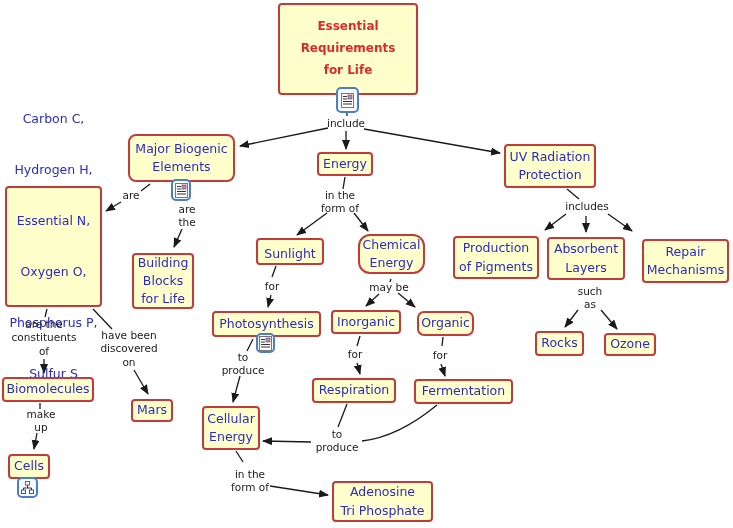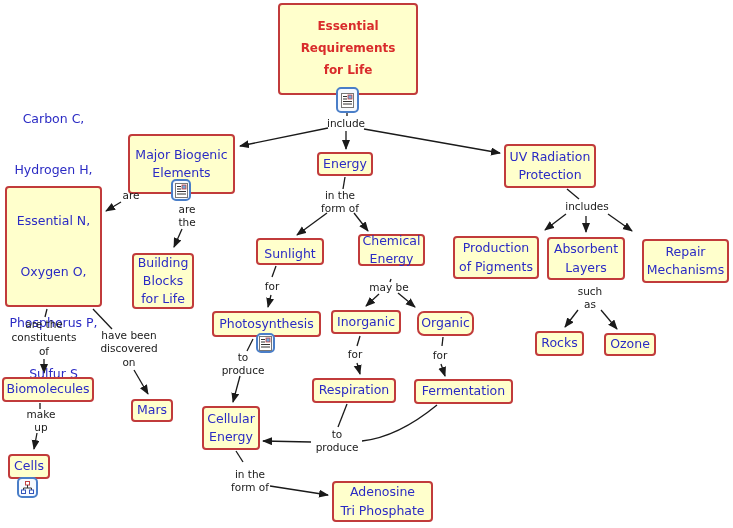--- a/index.html
+++ b/index.html
@@ -70,21 +70,21 @@
       <polyline points="311,442 263,441" fill="none" stroke="#1A1A1A" stroke-width="1.3" marker-end="url(#arrowhead)"></polyline>
       <path d="M 437,405 Q 398,437 362,441" fill="none" stroke="#1A1A1A" stroke-width="1.3"></path>
       <polyline points="236,451 243,462" fill="none" stroke="#1A1A1A" stroke-width="1.3"></polyline>
       <polyline points="270,486 328,495" fill="none" stroke="#1A1A1A" stroke-width="1.3" marker-end="url(#arrowhead)"></polyline>
     </svg>
 <div class="node title" style="left: 278px; top: 3px; width: 140px; height: 92px;">
       <div>Essential</div>
       <div>Requirements</div>
       <div>for Life</div>
     </div>
-    <div class="node" style="left: 128px; top: 134px; width: 107px; height: 60px;">
+    <div class="node" style="left: 128px; top: 134px; width: 107px; height: 48px; border-radius: 8px;">
       <div>Major Biogenic</div>
       <div>Elements</div>
     </div>
     <div class="node" style="left: 317px; top: 152px; width: 56px; height: 24px;">
       <div>Energy</div>
     </div>
     <div class="node" style="left: 504px; top: 144px; width: 92px; height: 44px;">
       <div>UV Radiation</div>
       <div>Protection</div>
     </div>
@@ -97,21 +97,21 @@
       <div>Sulfur S</div>
     </div>
     <div class="node" style="left: 132px; top: 253px; width: 62px; height: 56px;">
       <div>Building</div>
       <div>Blocks</div>
       <div>for Life</div>
     </div>
     <div class="node" style="left: 256px; top: 238px; width: 68px; height: 27px; justify-content: flex-end;">
       <div>Sunlight</div>
     </div>
-    <div class="node" style="left: 358px; top: 234px; width: 67px; height: 32px;">
+    <div class="node" style="left: 358px; top: 234px; width: 67px; height: 40px; border-radius: 12px;">
       <div>Chemical</div>
       <div>Energy</div>
     </div>
     <div class="node" style="left: 453px; top: 236px; width: 86px; height: 43px;">
       <div>Production</div>
       <div>of Pigments</div>
     </div>
     <div class="node" style="left: 547px; top: 237px; width: 78px; height: 43px;">
       <div>Absorbent</div>
       <div>Layers</div>

